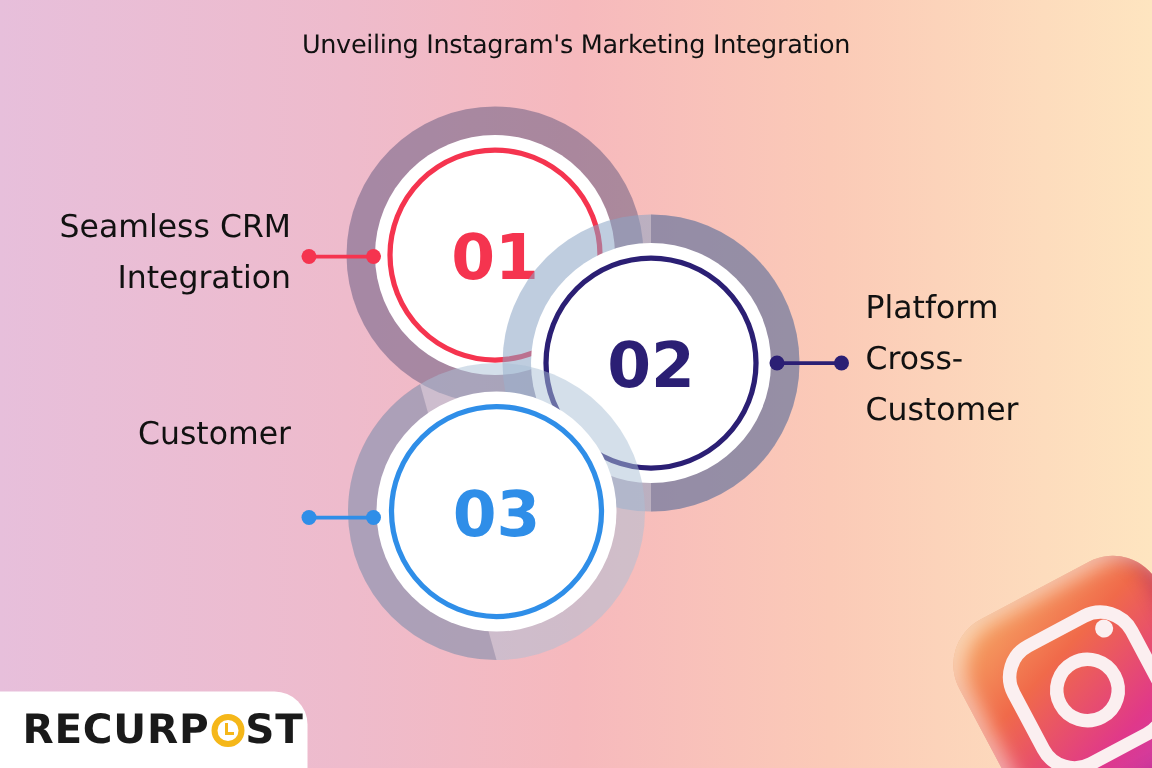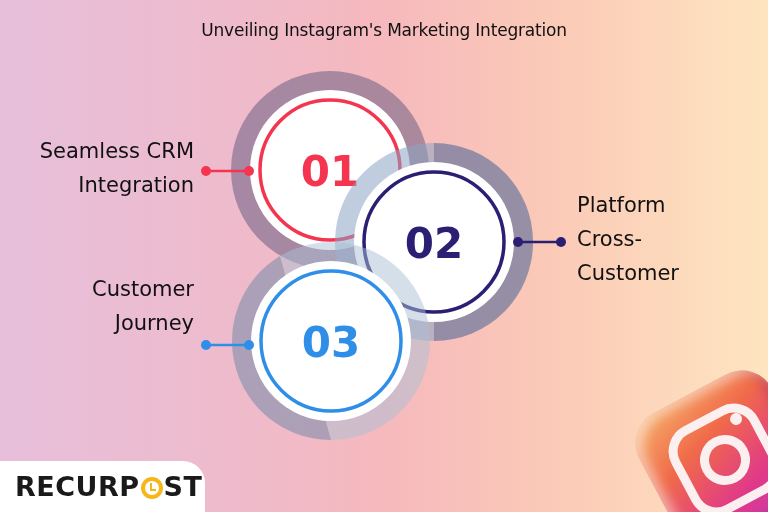--- a/index.html
+++ b/index.html
@@ -115,21 +115,20 @@
 </div>
 
 <div class="label label-2">
   <div>Platform</div>
   <div>Cross-</div>
   <div>Customer</div>
 </div>
 
 <div class="label label-3 right-align">
   <div>Customer</div>
-  <div>Journey</div>
 </div>
 
 <div class="logo-box">
   <div class="logo">
     <span>RECURP</span><span class="o-clock"></span><span>ST</span>
   </div>
 </div>
 
 <div class="insta">
   <div class="frame"></div>

